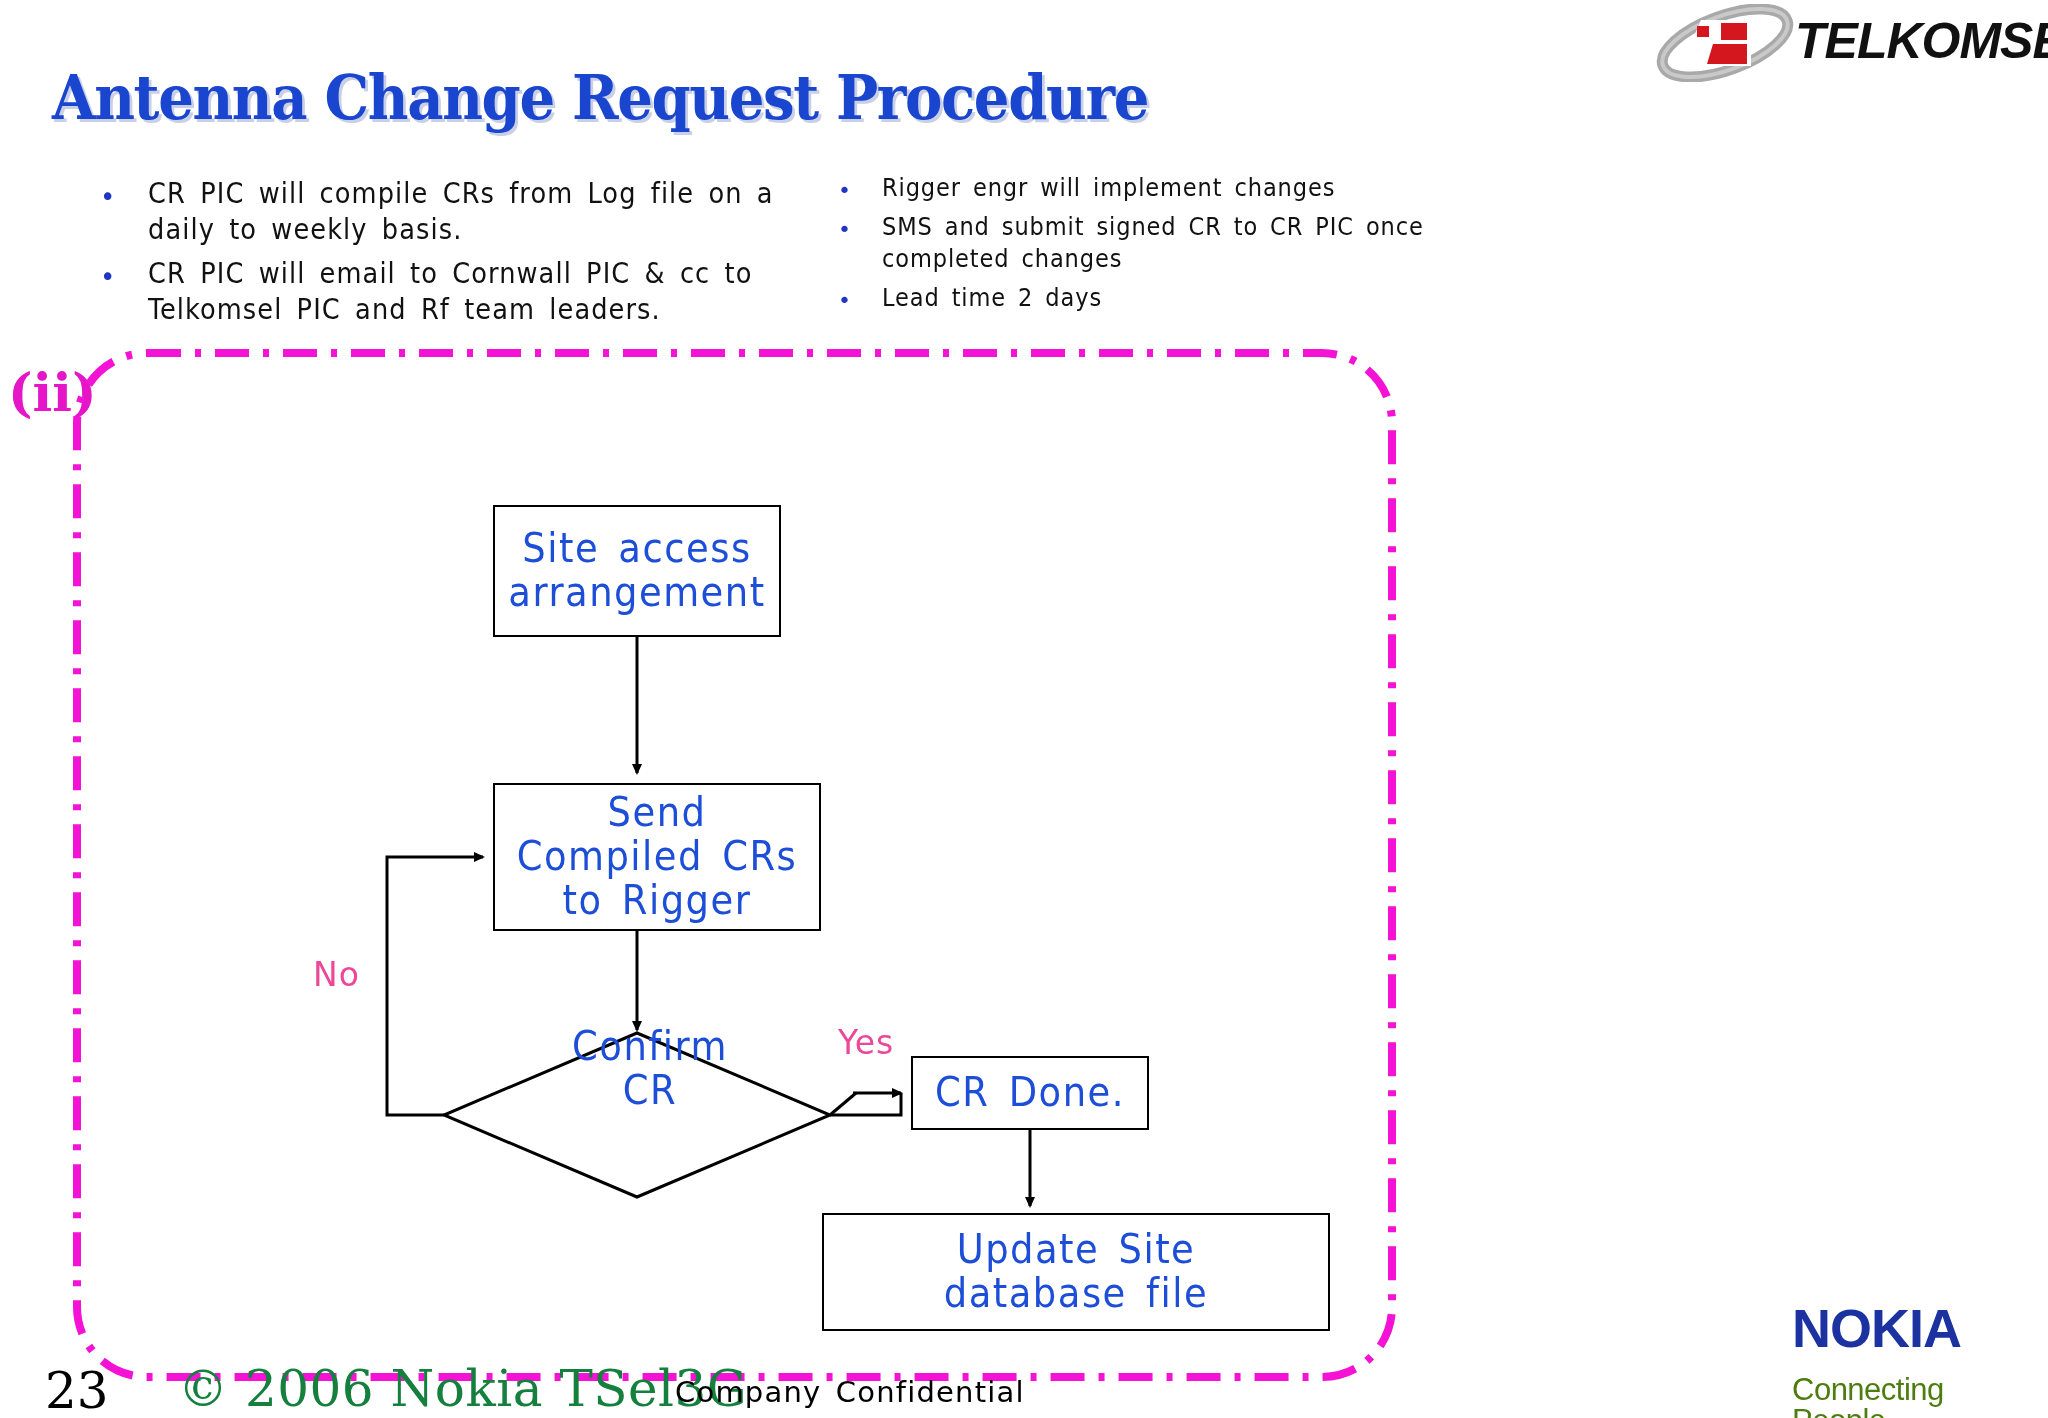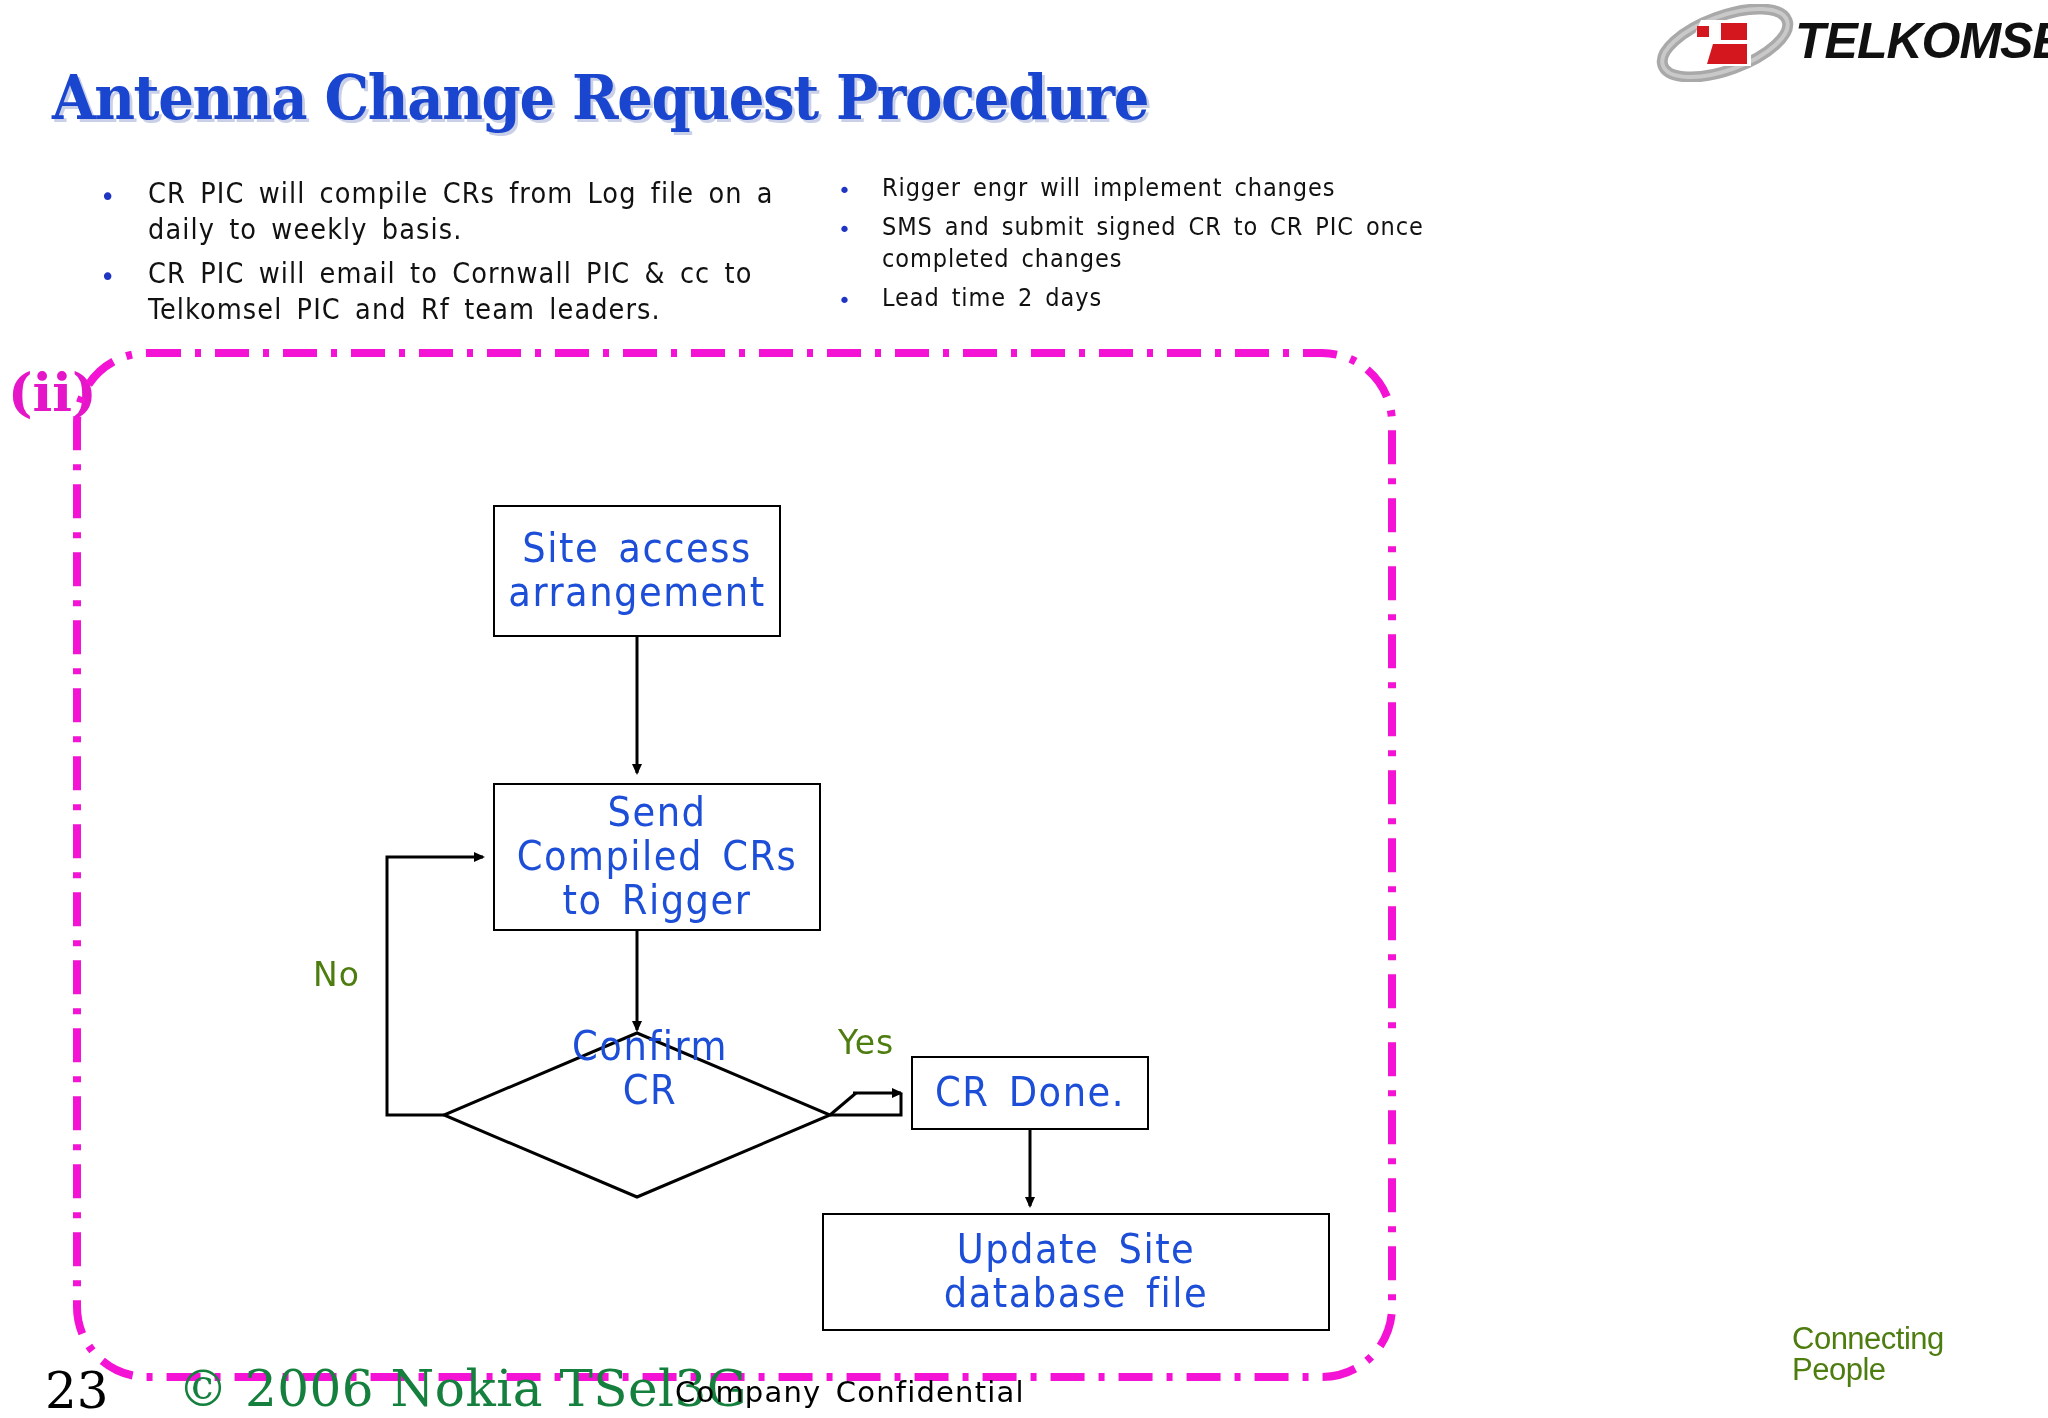--- a/index.html
+++ b/index.html
@@ -158,21 +158,21 @@
     left:520px; top:1025px;
     width:260px;
     text-align:center;
   }
   #node-confirm-label .node-text{ font-size:41px; }
 
   .edge-label{
     position:absolute;
     font-family:"DejaVu Sans", sans-serif;
     font-size:33px;
-    color:#4d7c0f;
+    color:#ec4899;
     letter-spacing:1px;
   }
   #label-no{ left:313px; top:955px; }
   #label-yes{ left:838px; top:1023px; }
 
   
   #footer-page{
     position:absolute;
     left:45px; top:1362px;
     font-family:"DejaVu Serif", serif;
@@ -326,16 +326,17 @@
   </div>
 
   <div class="edge-label" id="label-no">No</div>
   <div class="edge-label" id="label-yes">Yes</div>
 
   <div id="footer-page">23</div>
   <div id="footer-copy">© 2006  Nokia TSel3G</div>
   <div id="footer-conf">Company Confidential</div>
 
   <div id="nokia-logo">
+    <div id="nokia-word">NOKIA</div>
     <div id="nokia-tag">Connecting People</div>
   </div>
 
 </div>
 
 </body></html>

